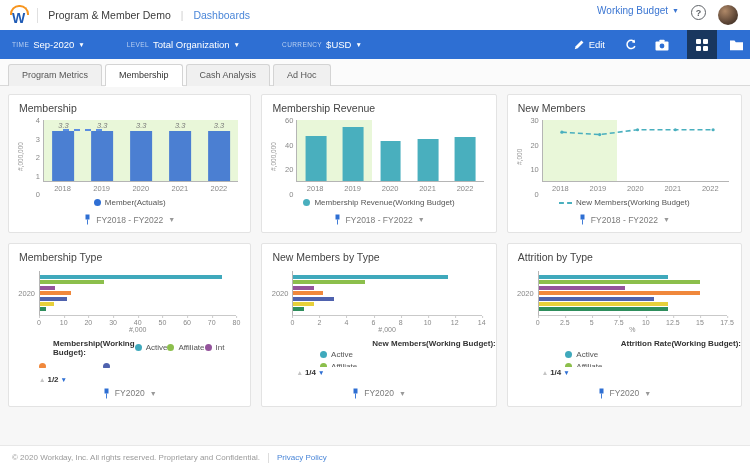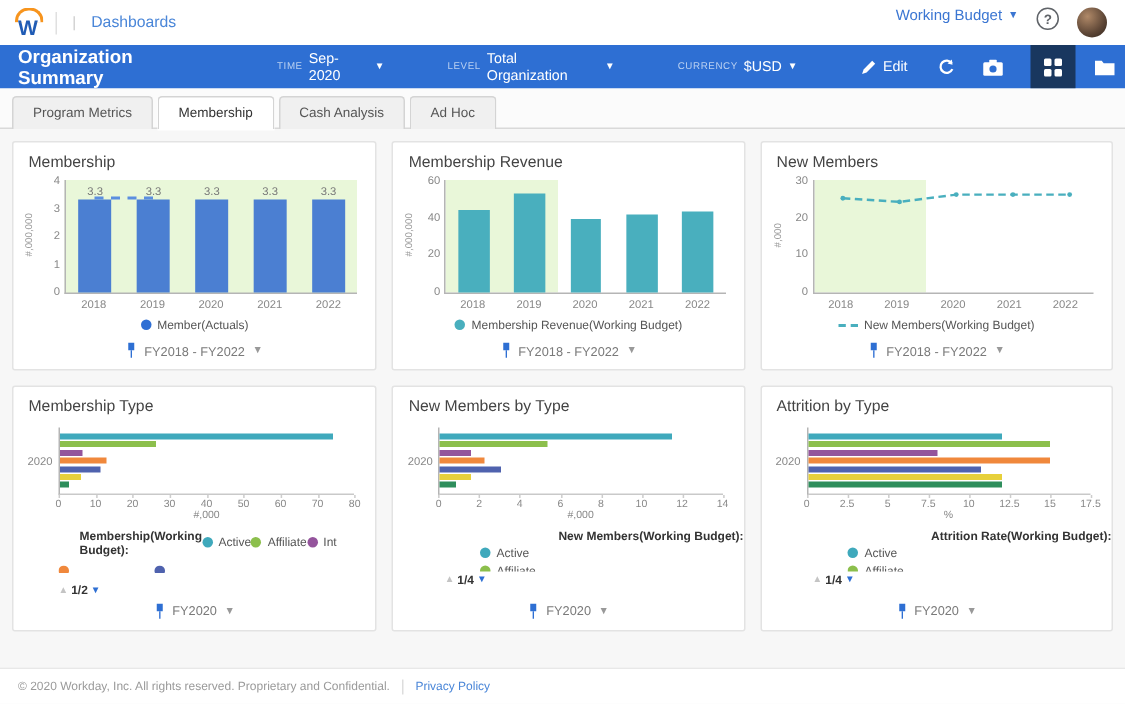--- a/index.html
+++ b/index.html
@@ -45,21 +45,21 @@
   .main{flex:1;background:#f7f7f7;padding:8px;display:grid;grid-template-columns:repeat(3,1fr);gap:10px;align-content:start;}
   .card{background:#fff;border:1px solid #e3e3e3;border-radius:2px;display:flex;flex-direction:column;}
   .ct{font-size:10.5px;font-weight:normal;color:#444;padding:7px 10px 2px;}
 
   
   .vwrap{display:flex;padding:4px 12px 0 6px;}
   .ylab{width:10px;height:74px;display:flex;align-items:center;justify-content:center;font-size:6.5px;color:#999;writing-mode:vertical-rl;transform:rotate(180deg);}
   .ycol{width:18px;position:relative;height:74px;flex:none;}
   .ytick{position:absolute;right:3px;transform:translateY(50%);font-size:7.5px;color:#888;}
   .plotcol{flex:1;}
-  .plot{position:relative;display:flex;border-left:1px solid #b5b5b5;border-bottom:1px solid #b5b5b5;height:76px;}
+  .plot{position:relative;display:flex;border-left:1px solid #b5b5b5;border-bottom:1px solid #b5b5b5;height:62px;font-style:italic;}
   .gfull{background:#e9f7d9;}
   .gleft{background:linear-gradient(to right,#e9f7d9 0 40%,transparent 40%);}
   .slot{flex:1;position:relative;}
   .bar{position:absolute;bottom:0;left:50%;transform:translateX(-50%);width:56%;}
   .blab{position:absolute;left:50%;transform:translateX(-50%);font-size:7.5px;color:#777;padding-bottom:1px;}
   .dash{position:absolute;border-top:2px dashed #5b8ee0;}
   .xrow{display:flex;height:13px;align-items:center;}
   .xcat{flex:1;text-align:center;font-size:7.5px;color:#888;}
 
   
@@ -101,34 +101,34 @@
   .pagefoot{height:24px;flex:none;display:flex;align-items:center;gap:8px;padding:0 12px;border-top:1px solid #e8e8e8;background:#fff;font-size:8px;color:#9a9a9a;}
   .pagefoot .plink{color:#4a86d8;cursor:pointer;}
   .vdiv2{width:1px;height:10px;background:#ddd;}
 </style>
 </head>
 <body>
 
 <header class="topbar">
   <span class="wlogo">W</span>
   <span class="vdiv"></span>
+  <span class="app-title">Program &amp; Member Demo</span>
   <span class="pipe">|</span>
   <span class="dash-link">Dashboards</span>
   <span class="tb-right">
     <span class="wb">
       <span>Working Budget</span>
       <span class="caret">▼</span>
     </span>
     <span class="help">?</span>
     <span class="avatar"></span>
   </span>
 </header>
 
 <div class="bluebar">
-  <span class="bb-title">Organization Summary</span>
   <span class="filter">
     <span class="fl">TIME</span>
     <span class="fv">Sep-2020</span>
     <span class="smcaret">▼</span>
   </span>
   <span class="filter">
     <span class="fl">LEVEL</span>
     <span class="fv">Total Organization</span>
     <span class="smcaret">▼</span>
   </span>

